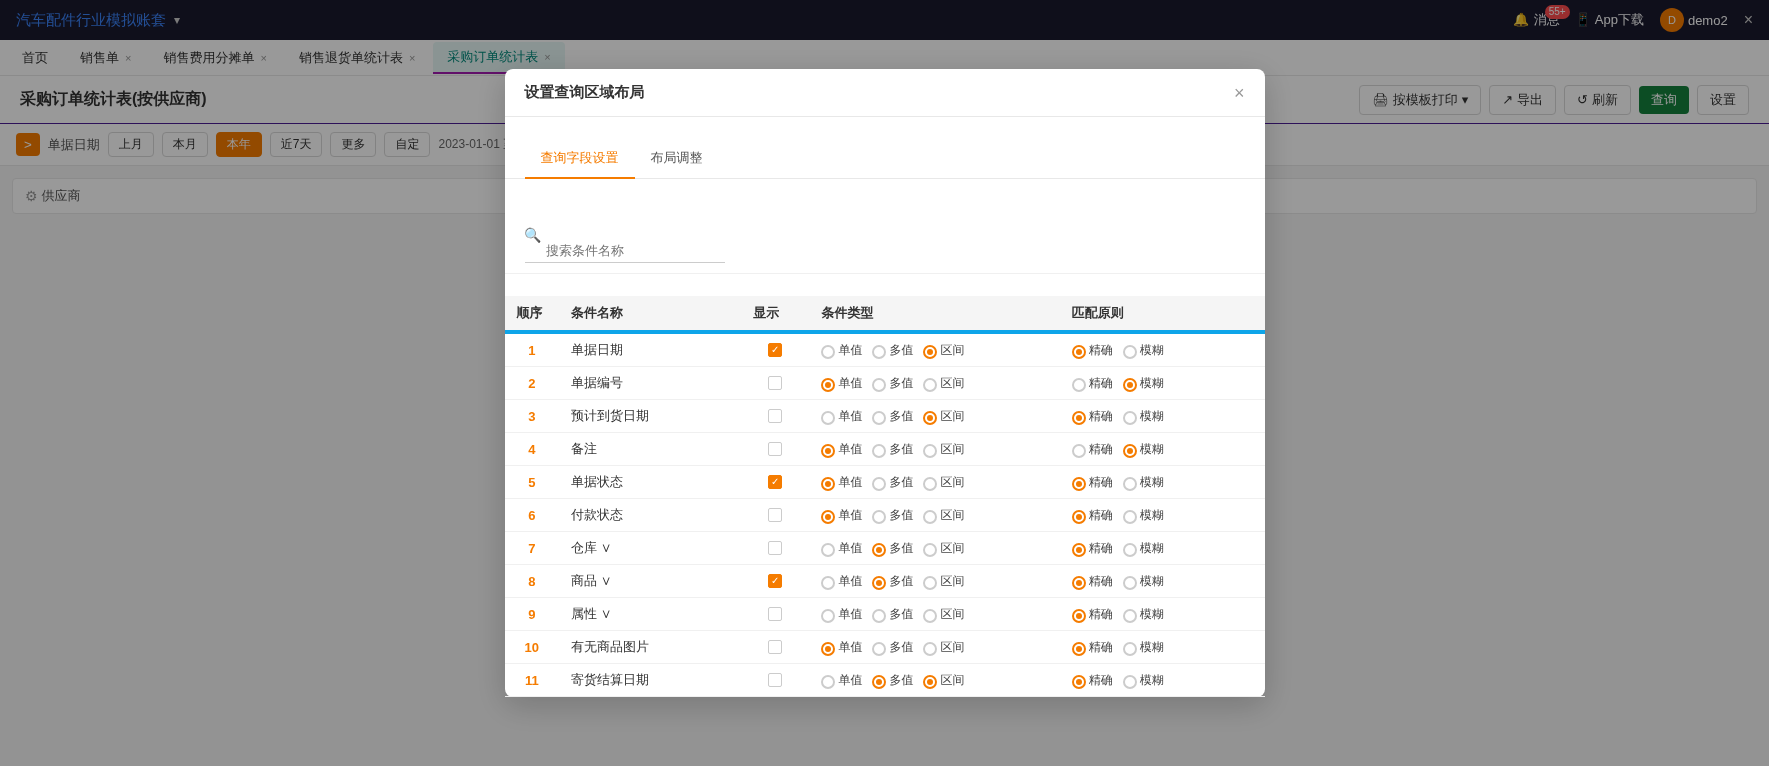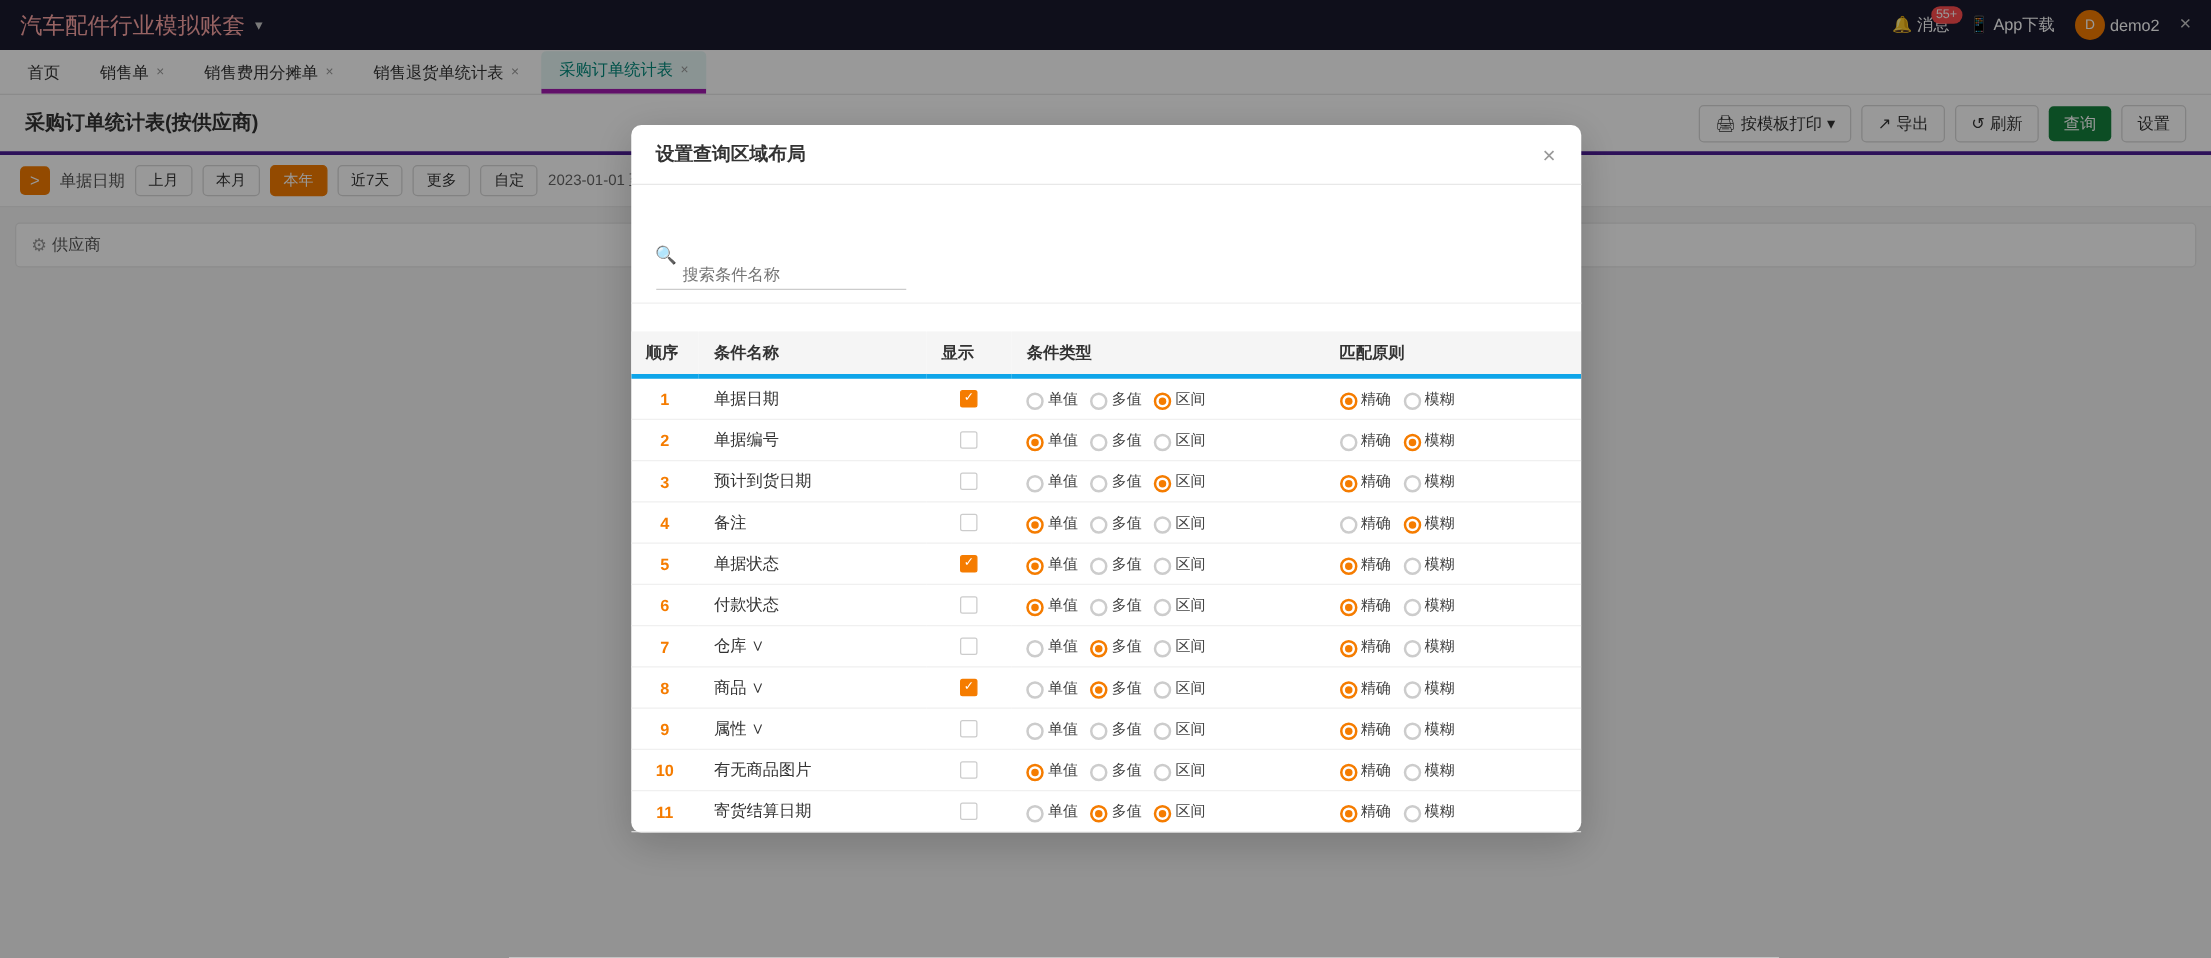--- a/index.html
+++ b/index.html
@@ -10,21 +10,21 @@
       height: 40px;
       background: #1a1a2e;
       display: flex;
       align-items: center;
       justify-content: space-between;
       padding: 0 16px;
       color: #fff;
       font-size: 13px;
     }
     .top-nav-left { display: flex; align-items: center; gap: 8px; }
-    .top-nav-title { font-size: 18px; color: #fca5a5; }
+    .top-nav-title { font-size: 15px; color: #3b82f6; }
     .top-nav-right { display: flex; align-items: center; gap: 16px; }
     .nav-badge { position: relative; display: inline-block; }
     .badge-count {
       position: absolute; top: -6px; right: -10px;
       background: #ff4d4f; color: #fff; border-radius: 10px;
       font-size: 10px; padding: 1px 4px; line-height: 1.2;
     }
     .close-btn-top { color: #ccc; cursor: pointer; font-size: 16px; }
 
     
@@ -41,33 +41,33 @@
       padding: 6px 14px;
       border-radius: 4px 4px 0 0;
       font-size: 13px;
       cursor: pointer;
       display: flex; align-items: center; gap: 4px;
       color: #333;
     }
     .tab-item.active {
       background: #e6f7f5;
       color: #00897b;
-      border-bottom: 4px solid #a21caf;
+      border-bottom: 2px solid #a21caf;
     }
     .tab-close { font-size: 11px; color: #999; margin-left: 2px; }
 
     
     .page-header {
       height: 48px;
       background: #fff;
       display: flex;
       align-items: center;
       justify-content: space-between;
       padding: 0 20px;
-      border-bottom: 3px solid #4c1d95;
+      border-bottom: 1px solid #4c1d95;
     }
     .page-title { font-size: 16px; font-weight: bold; color: #333; }
     .header-actions { display: flex; align-items: center; gap: 8px; }
     .btn-outline {
       border: 1px solid #d9d9d9; background: #fff; padding: 5px 12px;
       border-radius: 4px; font-size: 13px; cursor: pointer; color: #333;
       display: flex; align-items: center; gap: 4px;
     }
     .btn-orange {
       background: #15803d; color: #fff; border: none; padding: 5px 12px;
@@ -353,20 +353,28 @@
 </div>
 
 <div class="overlay">
   <div class="modal">
 
     <div class="modal-header">
       <span class="modal-title">设置查询区域布局</span>
       <span class="modal-close">×</span>
     </div>
 
+    <div class="modal-tabs">
+      <div class="modal-tab active">
+        <span>查询字段设置</span>
+      </div>
+      <div class="modal-tab">
+        <span>布局调整</span>
+      </div>
+    </div>
 
     <div class="modal-search">
       <div class="search-input-wrap">
         <span class="search-icon">🔍</span>
         <input type="text" placeholder="搜索条件名称" style="">
       </div>
     </div>
 
     <div class="modal-table">
       <table>

